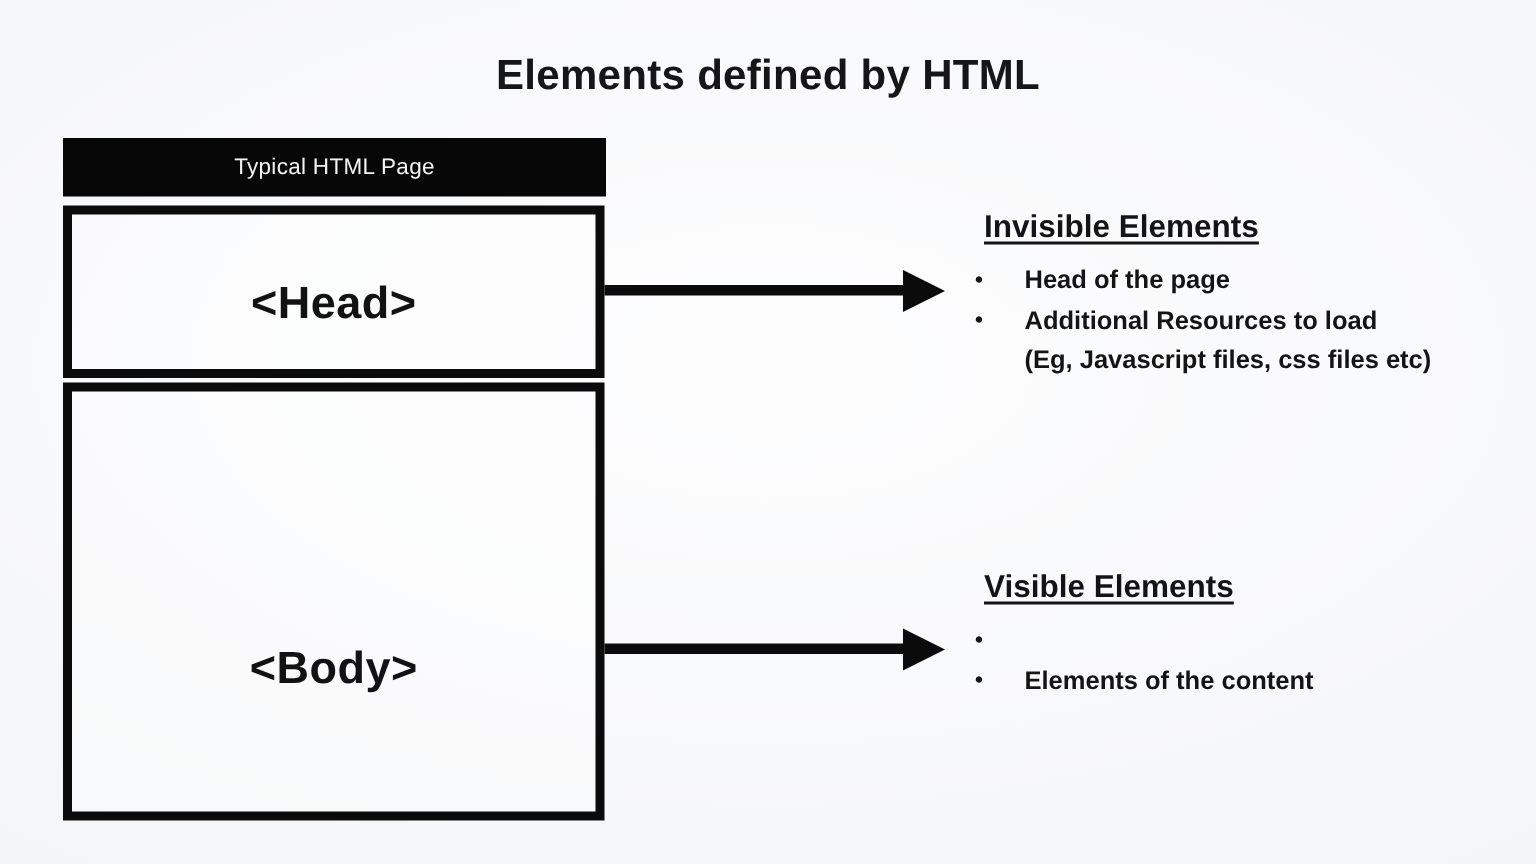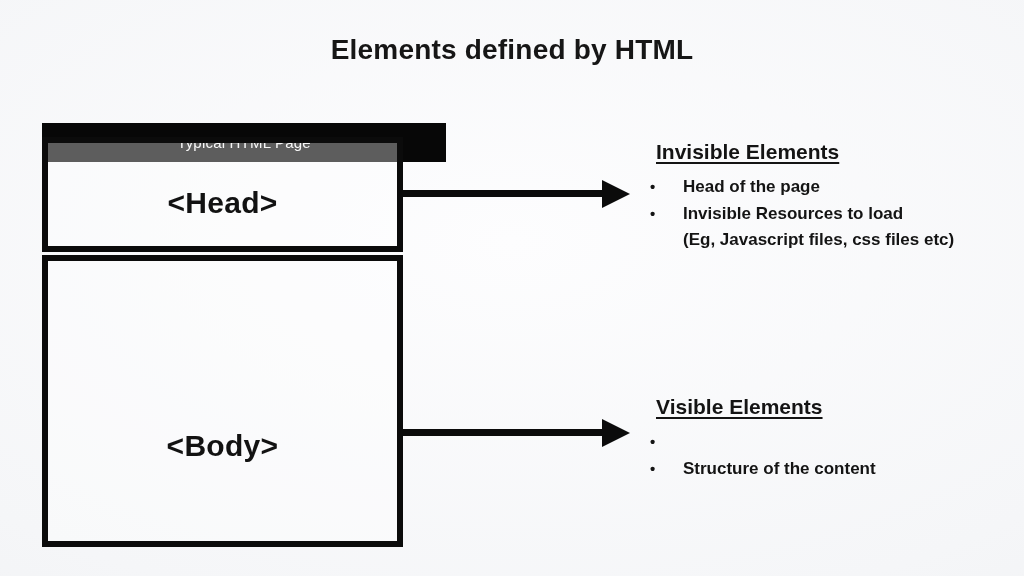--- a/index.html
+++ b/index.html
@@ -24,27 +24,26 @@
     font-size: 28px;
     font-weight: bold;
     color: #161616;
     letter-spacing: 0.2px;
   }
   
   .pagebox-header {
     position: absolute;
     left: 42px;
     top: 92px;
-    width: 404px;
+    width: 362px;
     height: 39px;
     background: #070707;
     display: flex;
     align-items: center;
     justify-content: center;
-    margin-top: 31px;
   }
   .pagebox-header span {
     color: #f3f3f3;
     font-size: 15px;
     font-weight: 400;
     letter-spacing: 0.2px;
   }
   .section-box {
     position: absolute;
     left: 42px;
@@ -86,21 +85,21 @@
   }
   .arrow-head { top: 190px; }
   .arrow-body { top: 429px; }
   
   .annotation {
     position: absolute;
     left: 645px;
     width: 370px;
   }
   .annotation-invisible { top: 140px; }
-  .annotation-visible { top: 395px; }
+  .annotation-visible { top: 380px; }
   .annotation-heading {
     font-size: 21px;
     font-weight: bold;
     text-decoration: underline;
     text-underline-offset: 3px;
     color: #141414;
     margin-bottom: 10px;
     margin-left: 11px;
   }
   .bullet-row {
@@ -148,29 +147,29 @@
   <div class="arrow arrow-body"></div>
 
   <div class="annotation annotation-invisible">
     <div class="annotation-heading">Invisible Elements</div>
     <div class="bullet-row">
       <span class="bullet-dot">•</span>
       <span class="bullet-text">Head of the page</span>
     </div>
     <div class="bullet-row">
       <span class="bullet-dot">•</span>
-      <span class="bullet-text">Invisible Resources to load
+      <span class="bullet-text">Additional Resources to load
 (Eg, Javascript files, css files etc)</span>
     </div>
   </div>
 
   <div class="annotation annotation-visible">
     <div class="annotation-heading">Visible Elements</div>
     <div class="bullet-row">
       <span class="bullet-dot">•</span>
     </div>
     <div class="bullet-row">
       <span class="bullet-dot">•</span>
-      <span class="bullet-text">Structure of the content</span>
+      <span class="bullet-text">Elements of the content</span>
     </div>
   </div>
 
 </div>
 
 </body></html>

